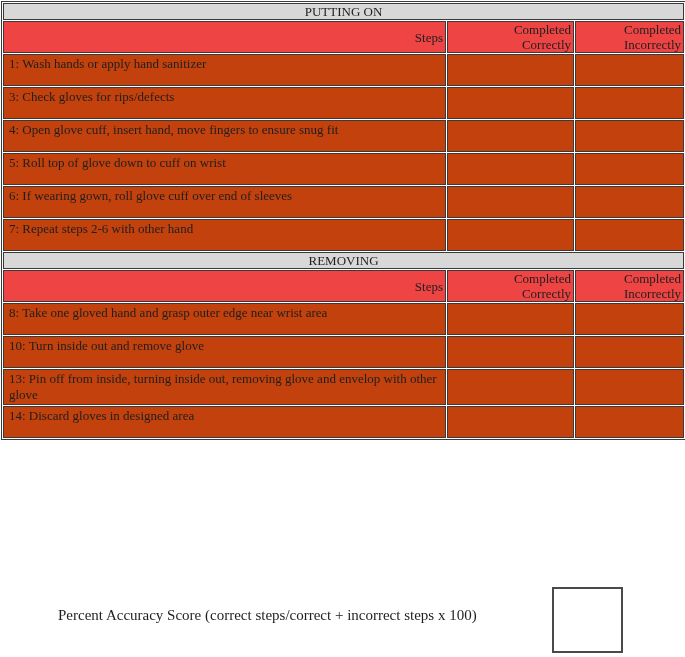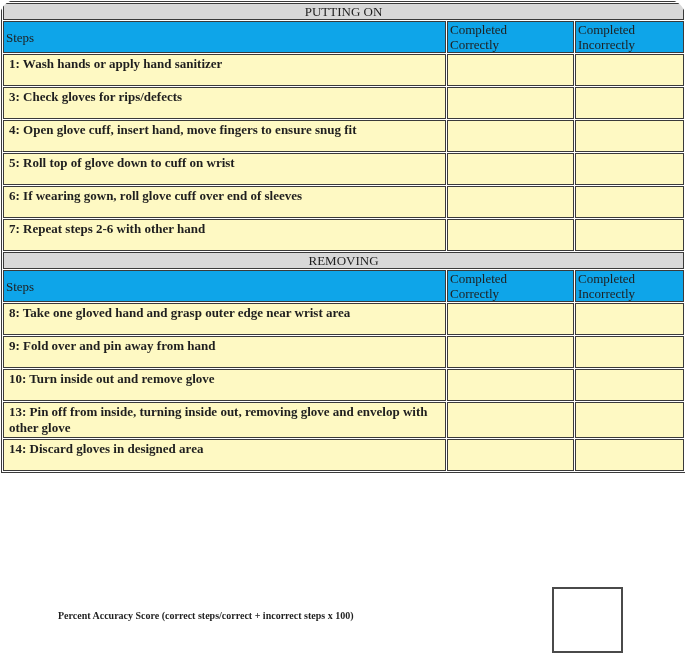--- a/index.html
+++ b/index.html
@@ -4,21 +4,20 @@
 <style>
   html, body { margin: 0; padding: 0; }
   .page {
     position: relative;
     width: 685px;
     height: 657px;
     background: #ffffff;
     font-family: "Liberation Serif", serif;
     color: #1f1f1f;
     overflow: hidden;
-    border-radius: 16px;
   }
   table.checklist {
     position: absolute;
     left: 1px;
     top: 1px;
     width: 683px;
     border-collapse: separate;
     border-spacing: 1px;
     border: 1px solid #3a3a3a;
     table-layout: fixed;
@@ -32,44 +31,42 @@
   }
   tr.band td {
     background: #d8d8d8;
     text-align: center;
     vertical-align: middle;
     height: 17px;
     padding: 0 2px;
     line-height: 15px;
   }
   tr.colhead td {
-    background: #0ea5e9;
-    text-align: left;
+    background: #ef4444;
+    text-align: right;
     vertical-align: middle;
     height: 32px;
     padding: 0 2px;
     line-height: 15px;
     white-space: pre-line;
     margin-top: 39px;
   }
   tr.data td {
-    background: #fef9c3;
+    background: #c2410c;
     height: 32px;
     vertical-align: top;
     padding: 1px 5px;
     line-height: 16px;
-    font-weight: bold;
   }
   .footer-label {
     position: absolute;
     left: 58px;
     top: 606px;
-    font-size: 10px;
+    font-size: 15px;
     line-height: 19px;
-    font-weight: bold;
   }
   .score-box {
     position: absolute;
     left: 552px;
     top: 587px;
     width: 71px;
     height: 66px;
     box-sizing: border-box;
     border: 2px solid #4a4a4a;
     background: #ffffff;
@@ -140,25 +137,20 @@
 Correctly</td>
         <td>Completed
 Incorrectly</td>
       </tr>
       <tr class="data">
         <td>8: Take one gloved hand and grasp outer edge near wrist area</td>
         <td></td>
         <td></td>
       </tr>
       <tr class="data">
-        <td>9: Fold over and pin away from hand</td>
-        <td></td>
-        <td></td>
-      </tr>
-      <tr class="data">
         <td>10: Turn inside out and remove glove</td>
         <td></td>
         <td></td>
       </tr>
       <tr class="data">
         <td>13: Pin off from inside, turning inside out, removing glove and envelop with other glove</td>
         <td></td>
         <td></td>
       </tr>
       <tr class="data">

